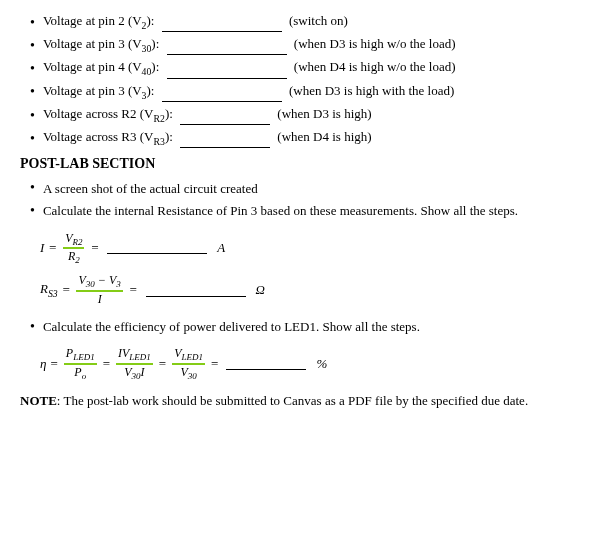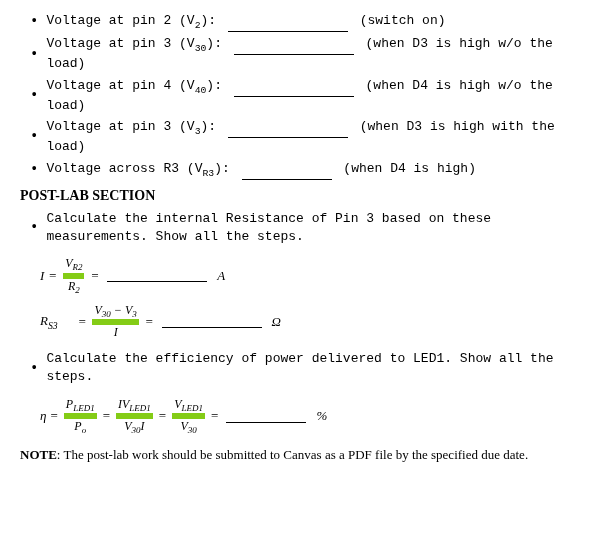--- a/index.html
+++ b/index.html
@@ -11,24 +11,23 @@
       font-size: 13px;
       color: #000;
       padding: 12px 20px 12px 20px;
     }
     .bullet-list {
       list-style: none;
       padding-left: 10px;
     }
     .bullet-list li {
       display: flex;
-      align-items: center;
+      align-items: flex-end;
       margin-bottom: 3px;
       line-height: 1.4;
-      font-family: Liberation Mono, monospace;
     }
     .bullet-list li::before {
       content: '•';
       margin-right: 8px;
       flex-shrink: 0;
       font-size: 14px;
     }
     .line-blank {
       display: inline-block;
       border-bottom: 1px solid #000;
@@ -61,21 +60,21 @@
     }
     .frac {
       display: inline-flex;
       flex-direction: column;
       align-items: center;
       vertical-align: middle;
       margin: 0 2px;
       font-style: italic;
     }
     .frac .num {
-      border-bottom: 6px solid #84cc16;
+      border-bottom: 2px solid #84cc16;
       padding: 0 2px;
       font-size: 12px;
     }
     .frac .den {
       padding: 0 2px;
       font-size: 12px;
     }
     .unit {
       margin-left: 6px;
       font-style: italic;
@@ -143,57 +142,69 @@
     <span>
       Voltage at pin 3 (V<sub>3</sub>):
       <span class="line-blank"></span>
       (when D3 is high with the load)
     </span>
   </li>
 
 
 
 
+  <li>
+    <span></span>
+    <span>
+      Voltage across R2 (V<sub>R2</sub>):
+      <span class="line-blank-sm"></span>
+      (when D3 is high)
+    </span>
+  </li>
 
   <li>
     <span></span>
     <span>
       Voltage across R3 (V<sub>R3</sub>):
       <span class="line-blank-sm"></span>
       (when D4 is high)
     </span>
   </li>
 
 </ul>
 
 <div class="post-lab-title">POST-LAB SECTION</div>
 
 <ul class="bullet-list">
   <li>
     <span></span>
+    <span>A screen shot of the actual circuit created</span>
+  </li>
+  <li>
+    <span></span>
     <span>Calculate the internal Resistance of Pin 3 based on these measurements. Show all the steps.</span>
   </li>
 </ul>
 
 <div class="math-section">
 
   <div class="math-line">
     <span style="font-style:italic; margin-right:4px;">I</span>
     <span style="margin-right:4px;">=</span>
     <span class="frac">
       <span class="num">V<sub>R2</sub></span>
       <span class="den">R<sub>2</sub></span>
     </span>
     <span style="margin: 0 4px;">=</span>
     <span class="line-blank" style="min-width:100px;"></span>
     <span class="unit">A</span>
   </div>
 
   <div class="math-line">
-    <span style="margin-right:20px;">R<sub>S3</sub></span>
+    <span style="margin-right:4px;">R<sub>S3</sub></span>
     <span style="margin-right:4px;">=</span>
     <span class="frac">
       <span class="num">V<sub>30</sub> − V<sub>3</sub></span>
       <span class="den">I</span>
     </span>
     <span style="margin: 0 4px;">=</span>
     <span class="line-blank" style="min-width:100px;"></span>
     <span class="unit">Ω</span>
   </div>
 

